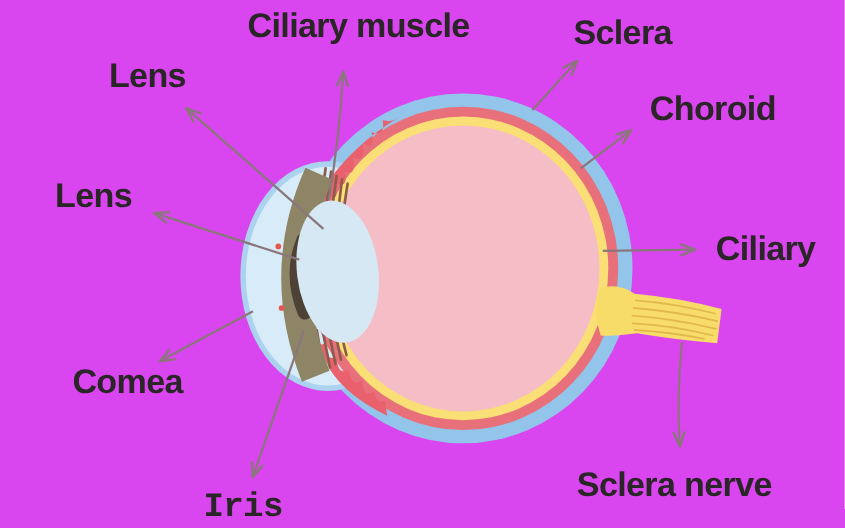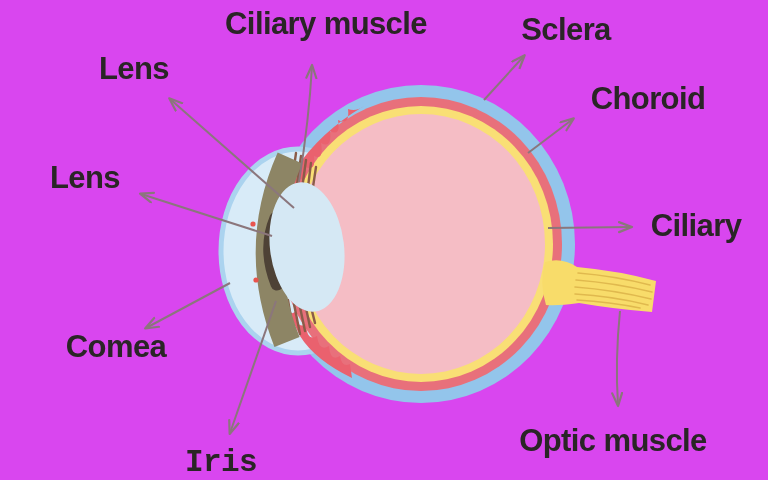--- a/index.html
+++ b/index.html
@@ -131,14 +131,14 @@
   </svg>
 
   <div class="label" style="left:326px; top:24px;">Ciliary muscle</div>
   <div class="label" style="left:134px; top:69px;">Lens</div>
   <div class="label" style="left:566px; top:30px;">Sclera</div>
   <div class="label" style="left:648px; top:99px;">Choroid</div>
   <div class="label" style="left:85px; top:178px;">Lens</div>
   <div class="label" style="left:696px; top:226px;">Ciliary</div>
   <div class="label" style="left:96px; top:347px;margin-left:20px;">Comea</div>
   <div class="label" style="left:221px; top:462px;font-family:Liberation Mono, monospace;">Iris</div>
-  <div class="label" style="left:613px; top:441px;">Optic muscle</div>
+  <div class="label" style="left:613px; top:441px;">Sclera nerve</div>
 </div>
 
 </body></html>

